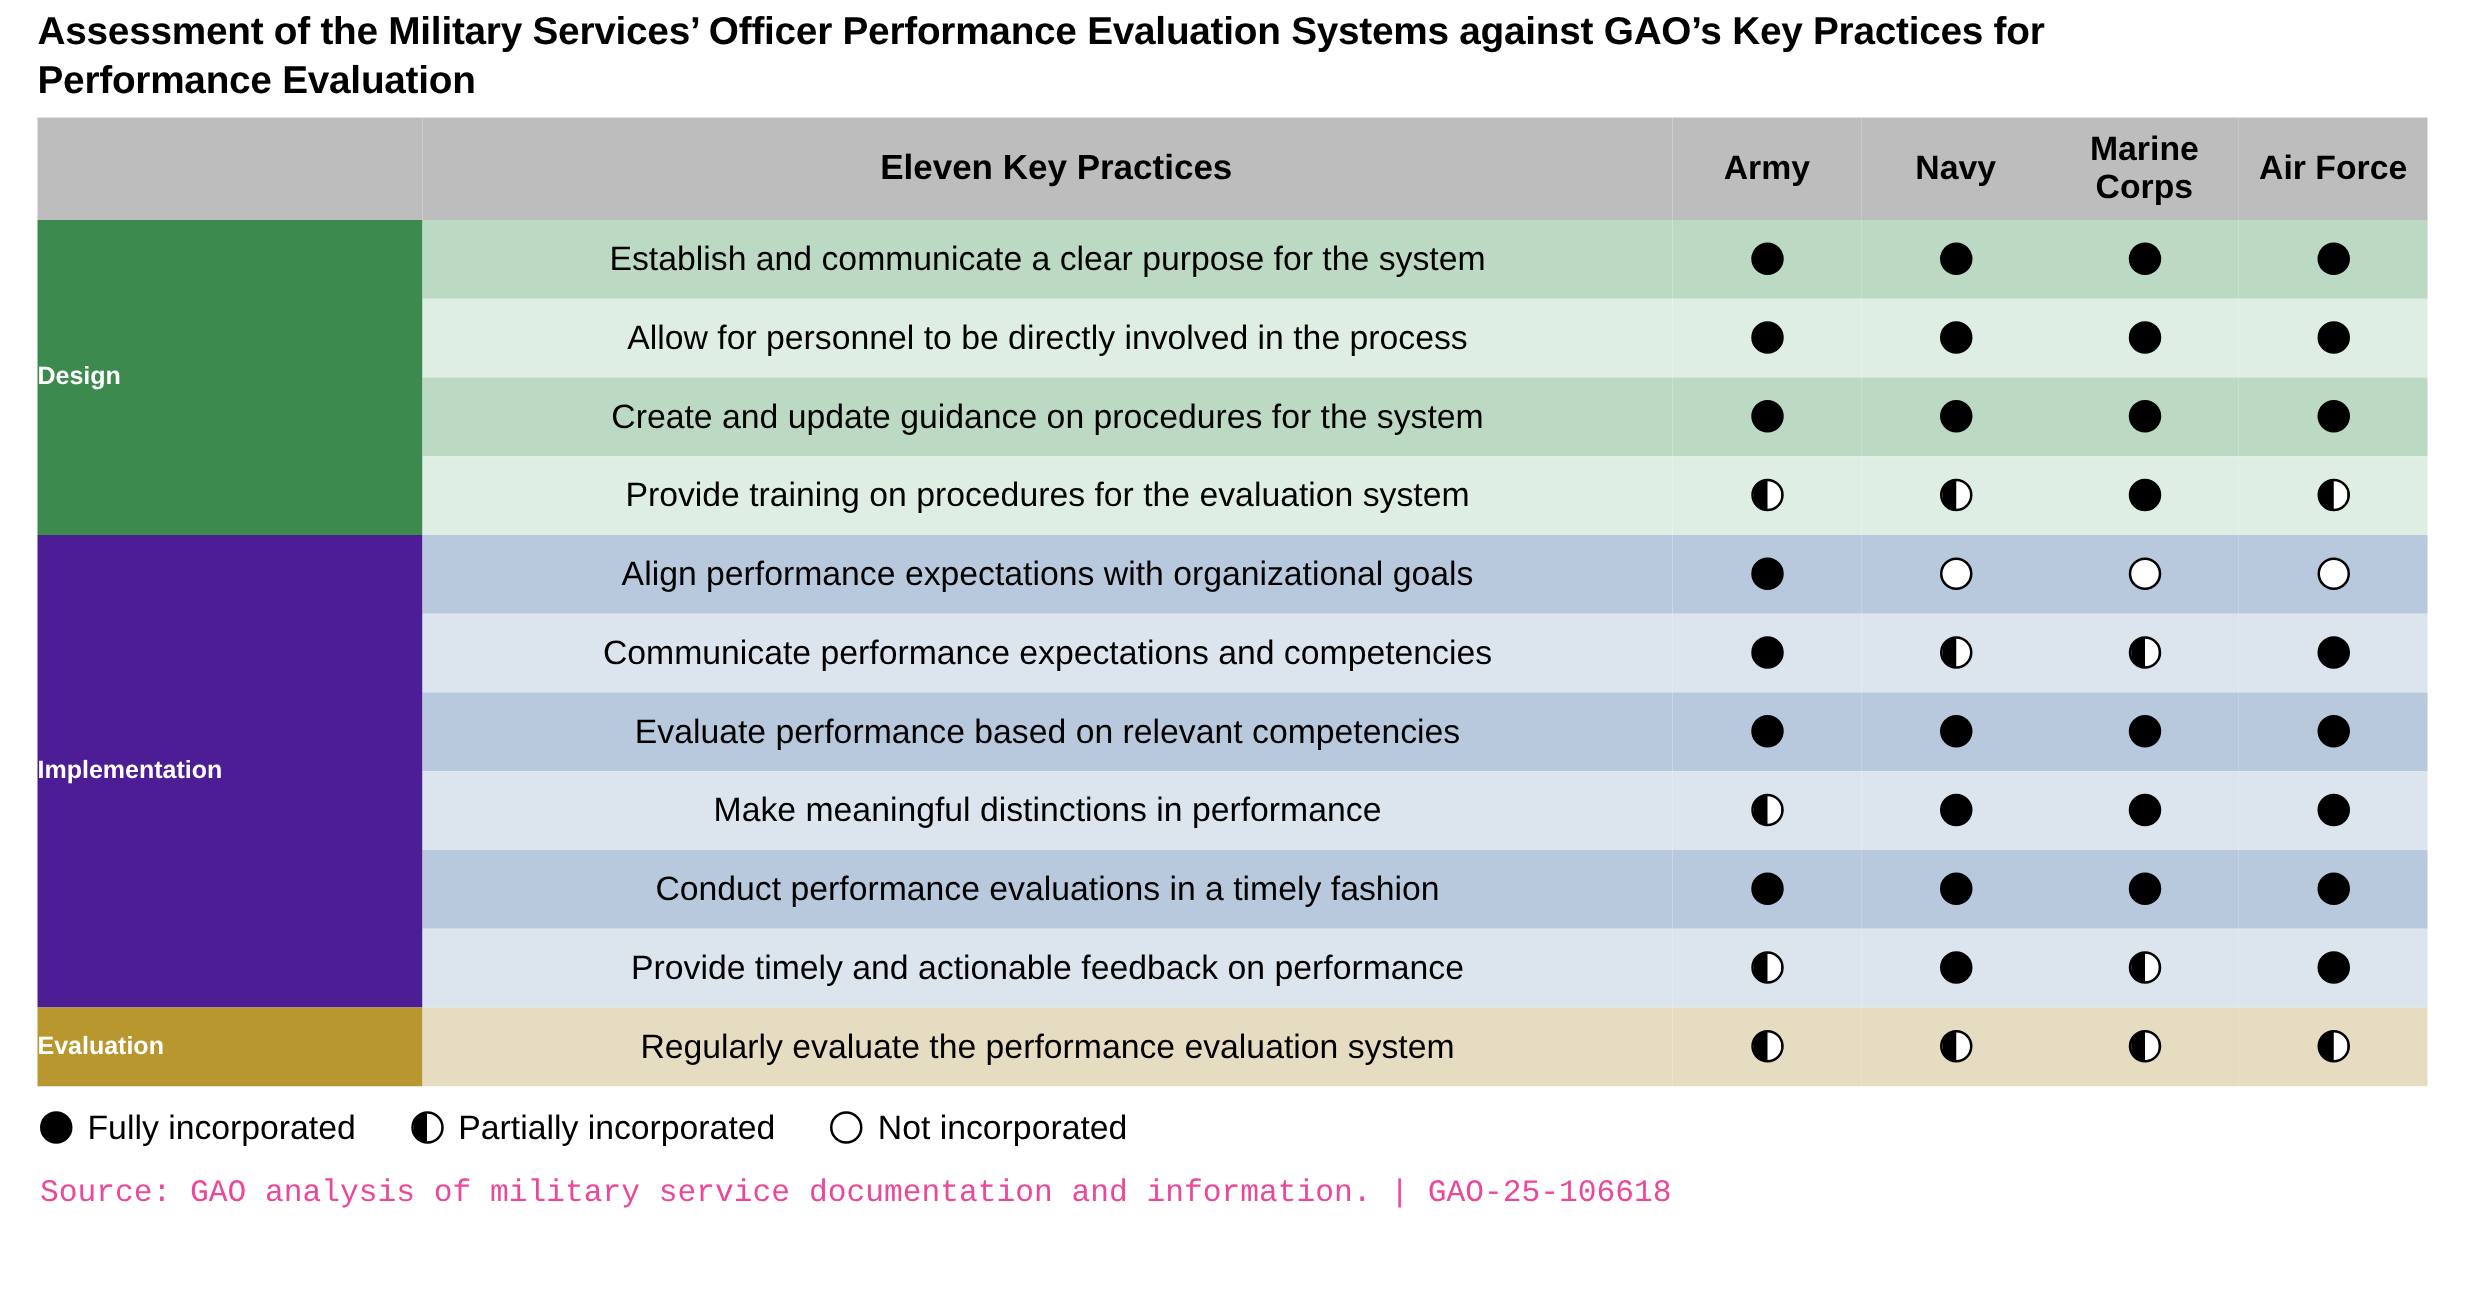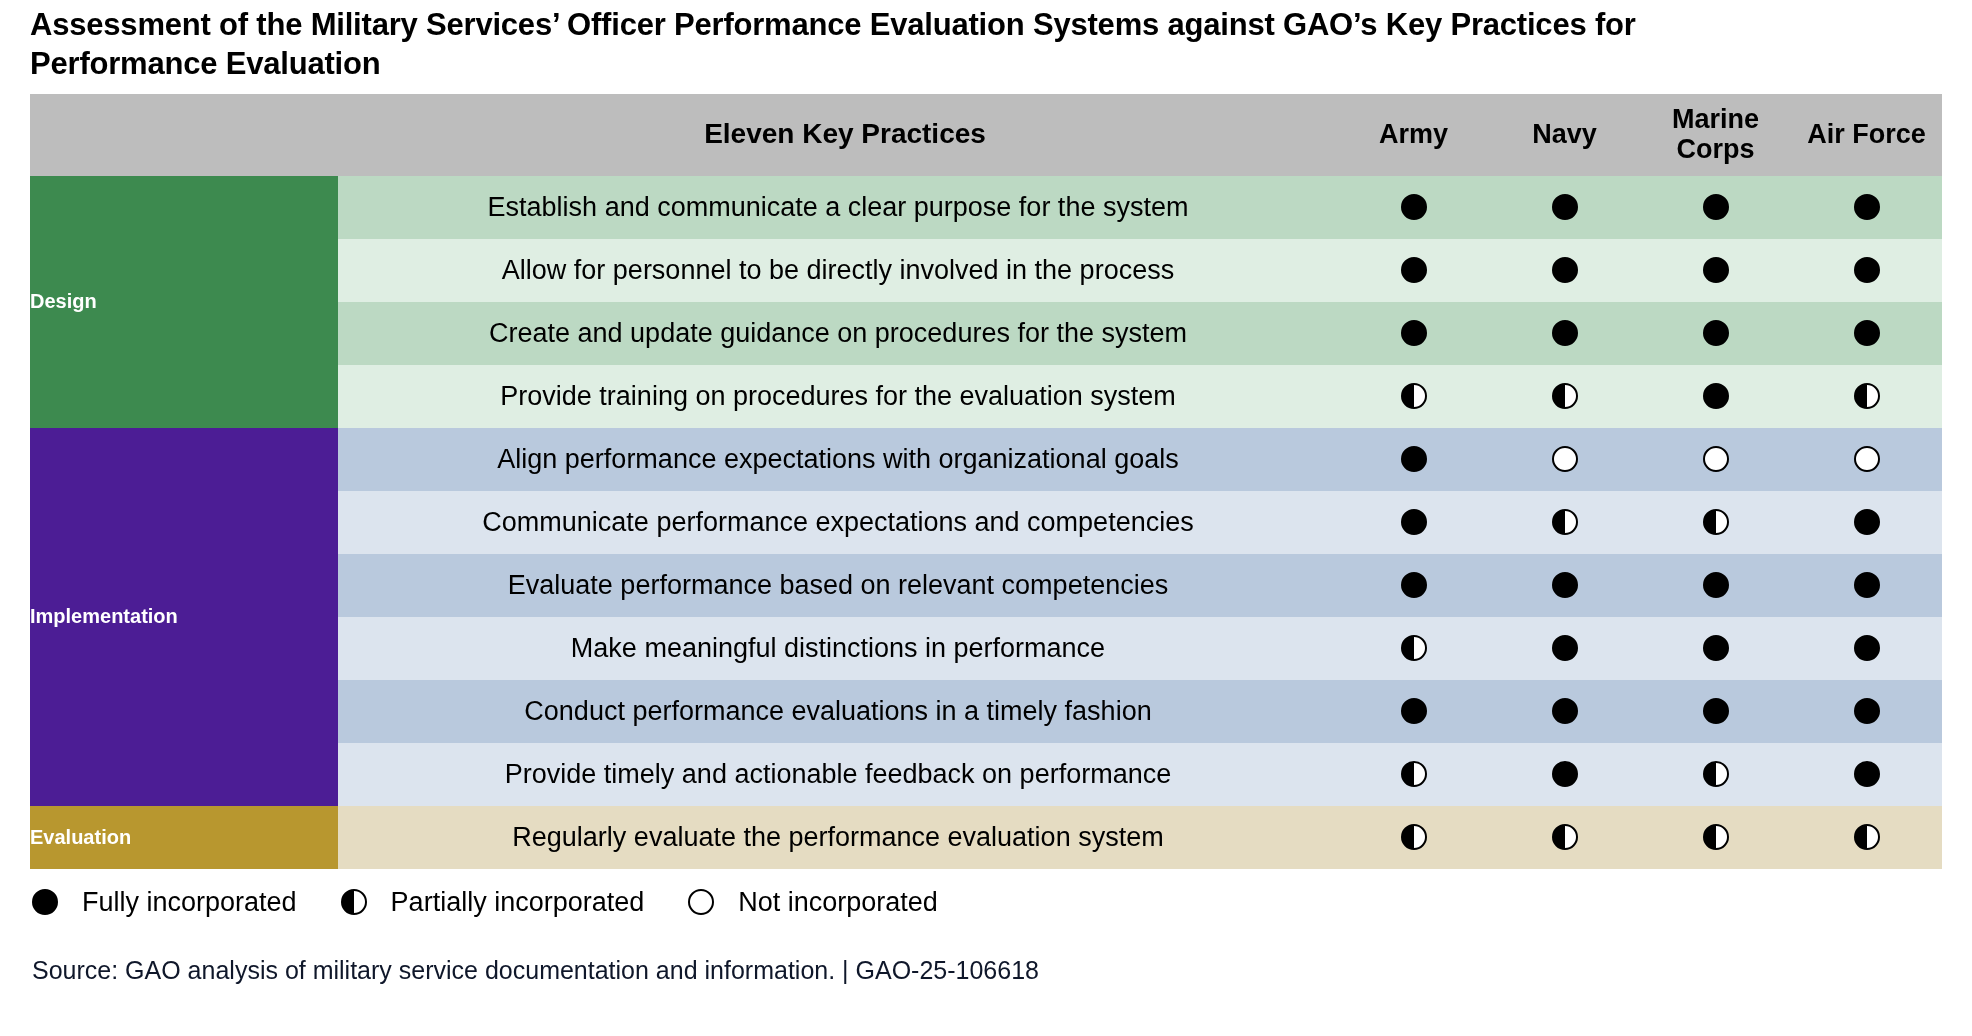--- a/index.html
+++ b/index.html
@@ -114,30 +114,31 @@
     display: flex;
     align-items: center;
     gap: 44px;
     margin-top: 18px;
     margin-left: 2px;
     font-size: 27px;
   }
   .legend-item {
     display: flex;
     align-items: center;
-    gap: 24px;
+    gap: 12px;
     white-space: nowrap;
     justify-content: flex-end;
   }
   .source {
-    margin-top: 38px;
+    margin-top: 22px;
     margin-left: 2px;
     font-size: 25px;
-    color: #0f172a;
+    color: #ec4899;
     white-space: nowrap;
+    font-family: Liberation Mono, monospace;
   }
 </style>
 </head>
 <body>
 
 <div class="page">
 
   <div class="title">Assessment of the Military Services’ Officer Performance Evaluation Systems against GAO’s Key Practices for Performance Evaluation</div>
 
   <table class="matrix">

